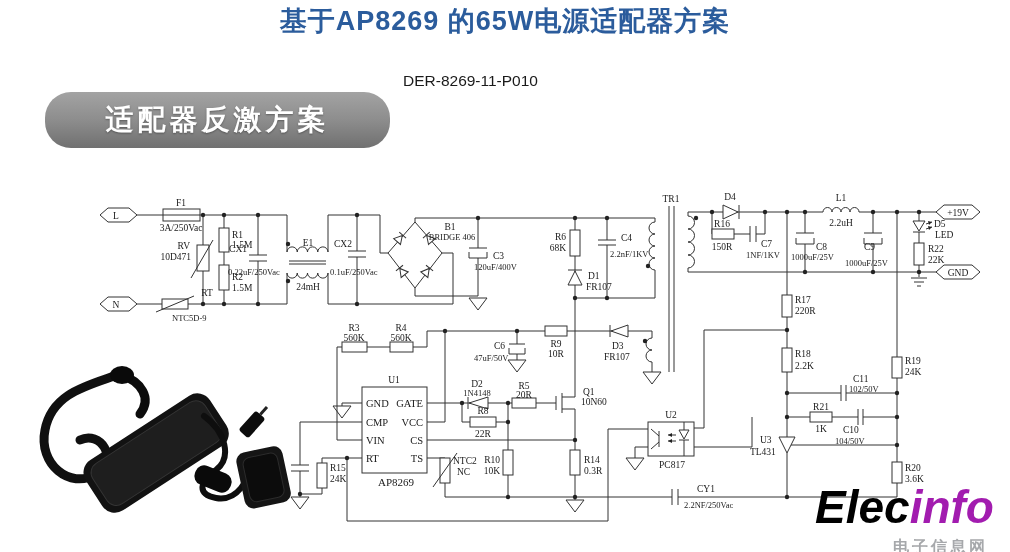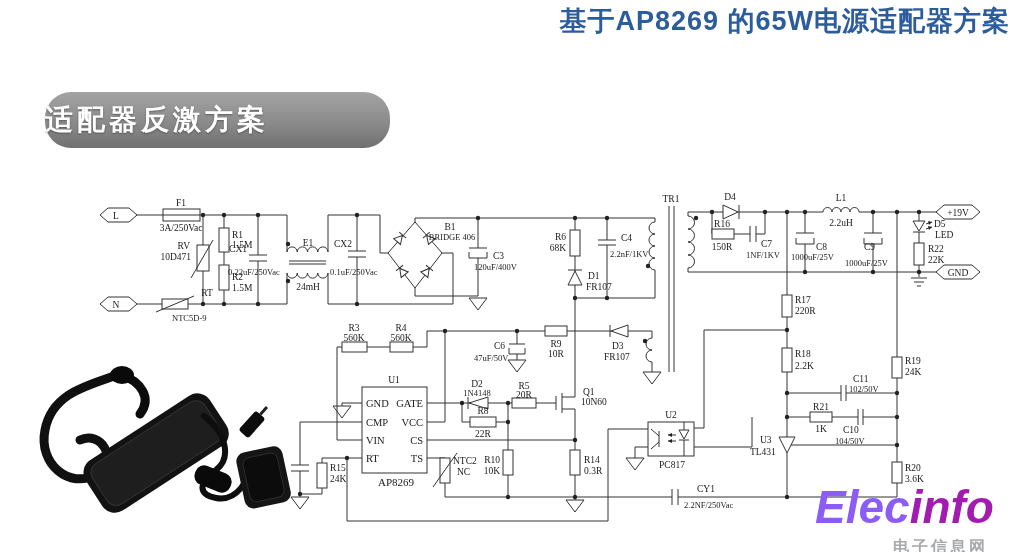--- a/index.html
+++ b/index.html
@@ -1,29 +1,29 @@
 <!DOCTYPE html>
 <html><head>
 <meta charset="utf-8">
 <style>
   html,body{margin:0;padding:0;background:#fff;}
   #page{position:relative;width:1010px;height:552px;background:#fff;overflow:hidden;
         font-family:"Liberation Sans",sans-serif;}
-  #title{position:absolute;left:0;top:3px;width:100%;text-align:right;
+  #title{position:absolute;left:0;top:3px;width:100%;text-align:center;
          font-size:27px;font-weight:bold;color:#2b5c9c;letter-spacing:1px;}
   #banner{position:absolute;left:45px;top:92px;width:345px;height:56px;border-radius:26px;
           background:linear-gradient(180deg,#a3a3a3 0%,#8d8d8d 50%,#707070 100%);
-          display:flex;align-items:center;justify-content:flex-start;
+          display:flex;align-items:center;justify-content:center;
           font-size:28px;font-weight:bold;color:#fff;letter-spacing:4px;
           text-shadow:0 1px 2px rgba(0,0,0,.35);}
   #spec{position:absolute;left:403px;top:70px;font-size:15px;color:#1a1a1a;line-height:22px;}
   #spec .model{font-size:15.5px;}
   #logo{position:absolute;left:815px;top:483px;font-style:italic;font-weight:bold;
         font-size:46px;line-height:48px;white-space:nowrap;}
-  #logo .p1{color:#8b5cf6;} #logo .p2{color:#a21caf;}
+  #logo .p1{color:#000000;} #logo .p2{color:#a21caf;}
   #logo .sub{font-style:normal;font-weight:bold;font-size:16px;letter-spacing:3px;
              color:#a6a8ab;text-align:right;margin-top:-8px;padding-right:6px;}
   svg text{font-family:"Liberation Serif",serif;fill:#1a1a1a;}
   .t{font-size:9.5px;} .t8{font-size:8.5px;} .pin{font-size:10.5px;} .big{font-size:11px;}
   .w{stroke:#333;stroke-width:1;fill:none;}
   .sym{stroke:#333;stroke-width:1;fill:#fff;}
   .symn{stroke:#333;stroke-width:1;fill:none;}
   .dot{fill:#222;stroke:none;}
   .photo{stroke:none;}
 </style>
@@ -32,20 +32,21 @@
 
 <div id="page">
 
   <div id="title">基于AP8269 的65W电源适配器方案</div>
 
   <div id="banner">
     <span>适配器反激方案</span>
   </div>
 
   <div id="spec">
+    <div class="model">DER-8269-11-P010</div>
   </div>
 
   <svg id="schematic" width="1010" height="552" viewBox="0 0 1010 552">
 
     <g>
 
       <path class="w" d="M137,215 L287,215 L287,252 M328,252 L328,215 L380,215 L380,253 L388,253"></path>
       <path class="w" d="M137,304 L287,304 L287,273 M328,273 L328,304 L453,304 L453,253 L442,253"></path>
 
       <path class="w" d="M203,215 L203,245 M203,271 L203,304"></path>

